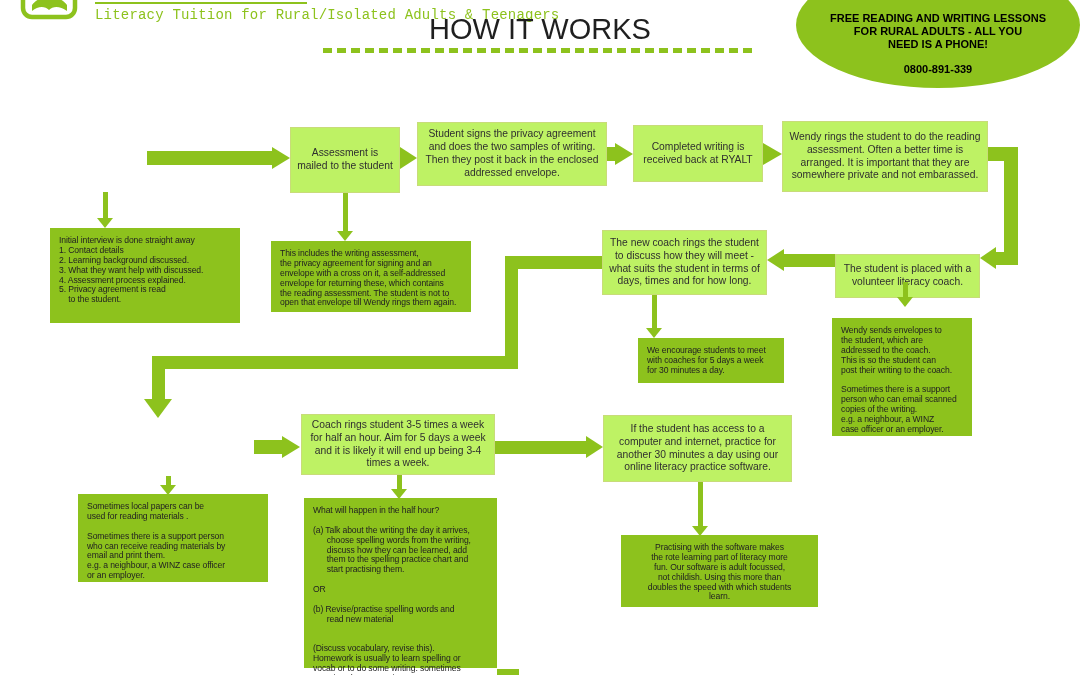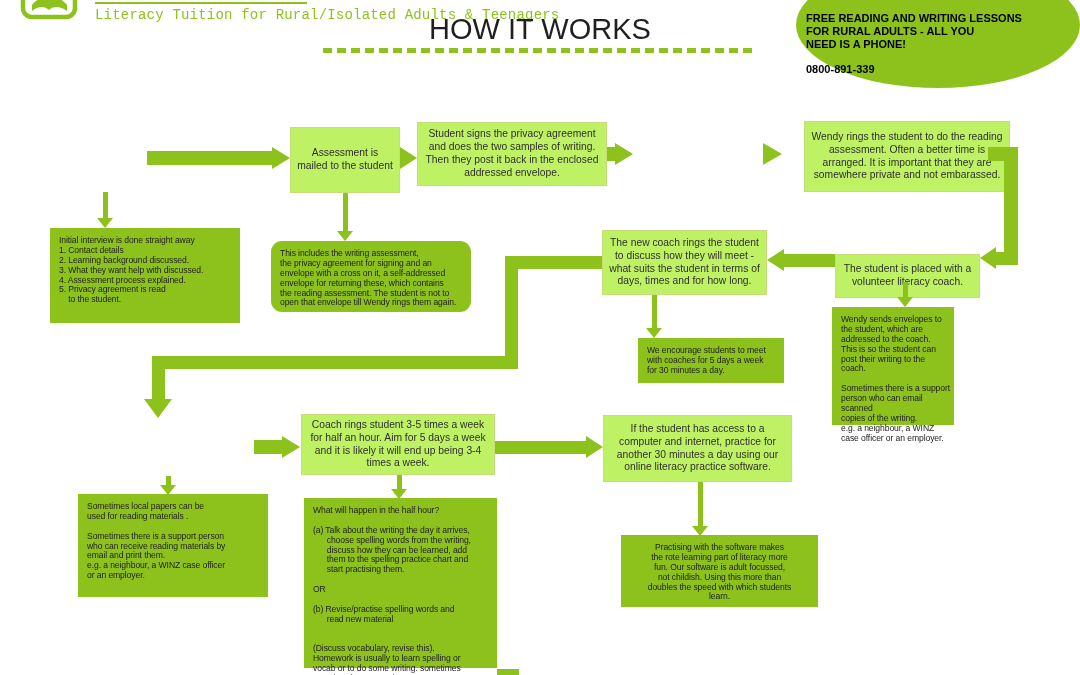--- a/index.html
+++ b/index.html
@@ -13,21 +13,21 @@
         display:flex;align-items:center;justify-content:center;text-align:center;
         font-size:10.3px;line-height:1.25;color:#2f2f2f;padding:3px 6px;box-sizing:border-box;}
   .gbox{position:absolute;background:var(--g);color:#222;
         font-size:8.6px;line-height:1.15;letter-spacing:-0.1px;
         padding:8px 4px 4px 9px;box-sizing:border-box;white-space:pre-wrap;}
   .tagline{position:absolute;color:var(--g);font-size:14px;letter-spacing:0.2px;font-family:Liberation Mono, monospace;}
   .title{position:absolute;color:#1f1f1f;font-size:29px;text-align:center;}
   .dashes{position:absolute;background:repeating-linear-gradient(90deg,var(--g) 0 9px,transparent 9px 14px);}
   .ellipse{position:absolute;background:var(--g);border-radius:50%;}
   .badge-text{position:absolute;color:#000;font-weight:bold;font-size:11px;line-height:1.2;
-              white-space:pre-line;}
+              text-align:center;white-space:pre-line;}
 </style>
 </head>
 <body>
 
 <div id="page">
 
   <svg class="abs" style="left:20px;top:-32px;" width="62" height="52" viewBox="0 0 62 52">
     <rect x="3" y="3" width="52" height="46" rx="9" fill="none" stroke="#8dc21d" stroke-width="4.5"></rect>
     <circle cx="30" cy="21" r="5" fill="#8dc21d"></circle>
     <path d="M12 37 C17 30 26 28 29 32 C33 28 42 30 47 37 L47 43 C40 38 33 38 29 42 C25 38 18 38 12 43 Z" fill="#8dc21d"></path>
@@ -44,22 +44,23 @@
 NEED IS A PHONE!</div>
   <div class="badge-text" style="left:806px;top:63px;width:264px;">0800-891-339</div>
 
   <div class="bar" style="left:147px;top:151px;width:128px;height:14px;"></div>
   <div class="tri" style="left:272px;top:147px;border-top:11px solid transparent;border-bottom:11px solid transparent;border-left:18px solid var(--g);"></div>
   <div class="wbox" style="left:290px;top:127px;width:110px;height:66px;">Assessment is mailed to the student</div>
   <div class="tri" style="left:400px;top:147px;border-top:11px solid transparent;border-bottom:11px solid transparent;border-left:17px solid var(--g);"></div>
   <div class="wbox" style="left:417px;top:122px;width:190px;height:64px;">Student signs the privacy agreement and does the two samples of writing. Then they post it back in the enclosed addressed envelope.</div>
   <div class="bar" style="left:607px;top:147px;width:10px;height:14px;"></div>
   <div class="tri" style="left:615px;top:143px;border-top:11px solid transparent;border-bottom:11px solid transparent;border-left:18px solid var(--g);"></div>
+  <div class="wbox" style="left:633px;top:125px;width:130px;height:57px;">Completed writing is received back at RYALT</div>
   <div class="tri" style="left:763px;top:143px;border-top:11px solid transparent;border-bottom:11px solid transparent;border-left:19px solid var(--g);"></div>
-  <div class="wbox" style="left:782px;top:121px;width:206px;height:71px;margin-left:22px;">Wendy rings the student to do the reading assessment. Often a better time is arranged. It is important that they are somewhere private and not embarassed.</div>
+  <div class="wbox" style="left:782px;top:121px;width:206px;height:71px;">Wendy rings the student to do the reading assessment. Often a better time is arranged. It is important that they are somewhere private and not embarassed.</div>
 
   <div class="bar" style="left:988px;top:147px;width:30px;height:14px;"></div>
   <div class="bar" style="left:1004px;top:147px;width:14px;height:112px;"></div>
   <div class="bar" style="left:994px;top:252px;width:24px;height:13px;"></div>
   <div class="tri" style="left:980px;top:247px;border-top:11px solid transparent;border-bottom:11px solid transparent;border-right:16px solid var(--g);"></div>
 
   <div class="wbox" style="left:835px;top:242px;width:145px;height:44px;margin-top:12px;">The student is placed with a volunteer literacy coach.</div>
   <div class="tri" style="left:767px;top:249px;border-top:11px solid transparent;border-bottom:11px solid transparent;border-right:17px solid var(--g);"></div>
   <div class="bar" style="left:782px;top:254px;width:53px;height:13px;"></div>
   <div class="wbox" style="left:602px;top:230px;width:165px;height:65px;">The new coach rings the student to discuss how they will meet - what suits the student in terms of days, times and for how long.</div>
@@ -69,36 +70,36 @@
   <div class="gbox" style="left:50px;top:228px;width:190px;height:95px;">Initial interview is done straight away
 1. Contact details
 2. Learning background discussed.
 3. What they want help with discussed.
 4. Assessment process explained.
 5. Privacy agreement is read
     to the student.</div>
 
   <div class="bar" style="left:343px;top:193px;width:5px;height:40px;"></div>
   <div class="tri" style="left:337px;top:231px;border-left:8px solid transparent;border-right:8px solid transparent;border-top:10px solid var(--g);"></div>
-  <div class="gbox" style="left:271px;top:241px;width:200px;height:71px;border-radius:11px;">This includes the writing assessment,
+  <div class="gbox" style="left:271px;top:241px;width:200px;height:71px;">This includes the writing assessment,
 the privacy agreement for signing and an
 envelope with a cross on it, a self-addressed
 envelope for returning these, which contains
 the reading assessment. The student is not to
 open that envelope till Wendy rings them again.</div>
 
   <div class="bar" style="left:652px;top:295px;width:5px;height:35px;"></div>
   <div class="tri" style="left:646px;top:328px;border-left:8px solid transparent;border-right:8px solid transparent;border-top:10px solid var(--g);"></div>
   <div class="gbox" style="left:638px;top:338px;width:146px;height:45px;">We encourage students to meet
 with coaches for 5 days a week
 for 30 minutes a day.</div>
 
   <div class="bar" style="left:903px;top:282px;width:5px;height:18px;"></div>
   <div class="tri" style="left:897px;top:297px;border-left:8px solid transparent;border-right:8px solid transparent;border-top:10px solid var(--g);"></div>
-  <div class="gbox" style="left:832px;top:307px;width:122px;height:118px;">Wendy sends envelopes to
+  <div class="gbox" style="left:832px;top:318px;width:140px;height:118px;">Wendy sends envelopes to
 the student, which are
 addressed to the coach.
 This is so the student can
 post their writing to the coach.
 
 Sometimes there is a support
 person who can email scanned
 copies of the writing.
 e.g. a neighbour, a WINZ
 case officer or an employer.</div>
@@ -111,21 +112,21 @@
 
   <div class="bar" style="left:254px;top:440px;width:30px;height:14px;"></div>
   <div class="tri" style="left:282px;top:436px;border-top:11px solid transparent;border-bottom:11px solid transparent;border-left:18px solid var(--g);"></div>
   <div class="wbox" style="left:301px;top:414px;width:194px;height:61px;text-align:center;">Coach rings student 3-5 times a week for half an hour. Aim for 5 days a week and it is likely it will end up being 3-4 times a week.</div>
   <div class="bar" style="left:495px;top:441px;width:93px;height:13px;"></div>
   <div class="tri" style="left:586px;top:436px;border-top:11px solid transparent;border-bottom:11px solid transparent;border-left:17px solid var(--g);"></div>
   <div class="wbox" style="left:603px;top:415px;width:189px;height:67px;">If the student has access to a computer and internet, practice for another 30 minutes a day using our online literacy practice software.</div>
 
   <div class="bar" style="left:166px;top:476px;width:5px;height:12px;"></div>
   <div class="tri" style="left:160px;top:485px;border-left:8px solid transparent;border-right:8px solid transparent;border-top:10px solid var(--g);"></div>
-  <div class="gbox" style="left:78px;top:494px;width:190px;height:103px;">Sometimes local papers can be
+  <div class="gbox" style="left:78px;top:494px;width:190px;height:88px;">Sometimes local papers can be
 used for reading materials .
 
 Sometimes there is a support person
 who can receive reading materials by
 email and print them.
 e.g. a neighbour, a WINZ case officer
 or an employer.</div>
 
   <div class="bar" style="left:397px;top:475px;width:5px;height:16px;"></div>
   <div class="tri" style="left:391px;top:489px;border-left:8px solid transparent;border-right:8px solid transparent;border-top:10px solid var(--g);"></div>

